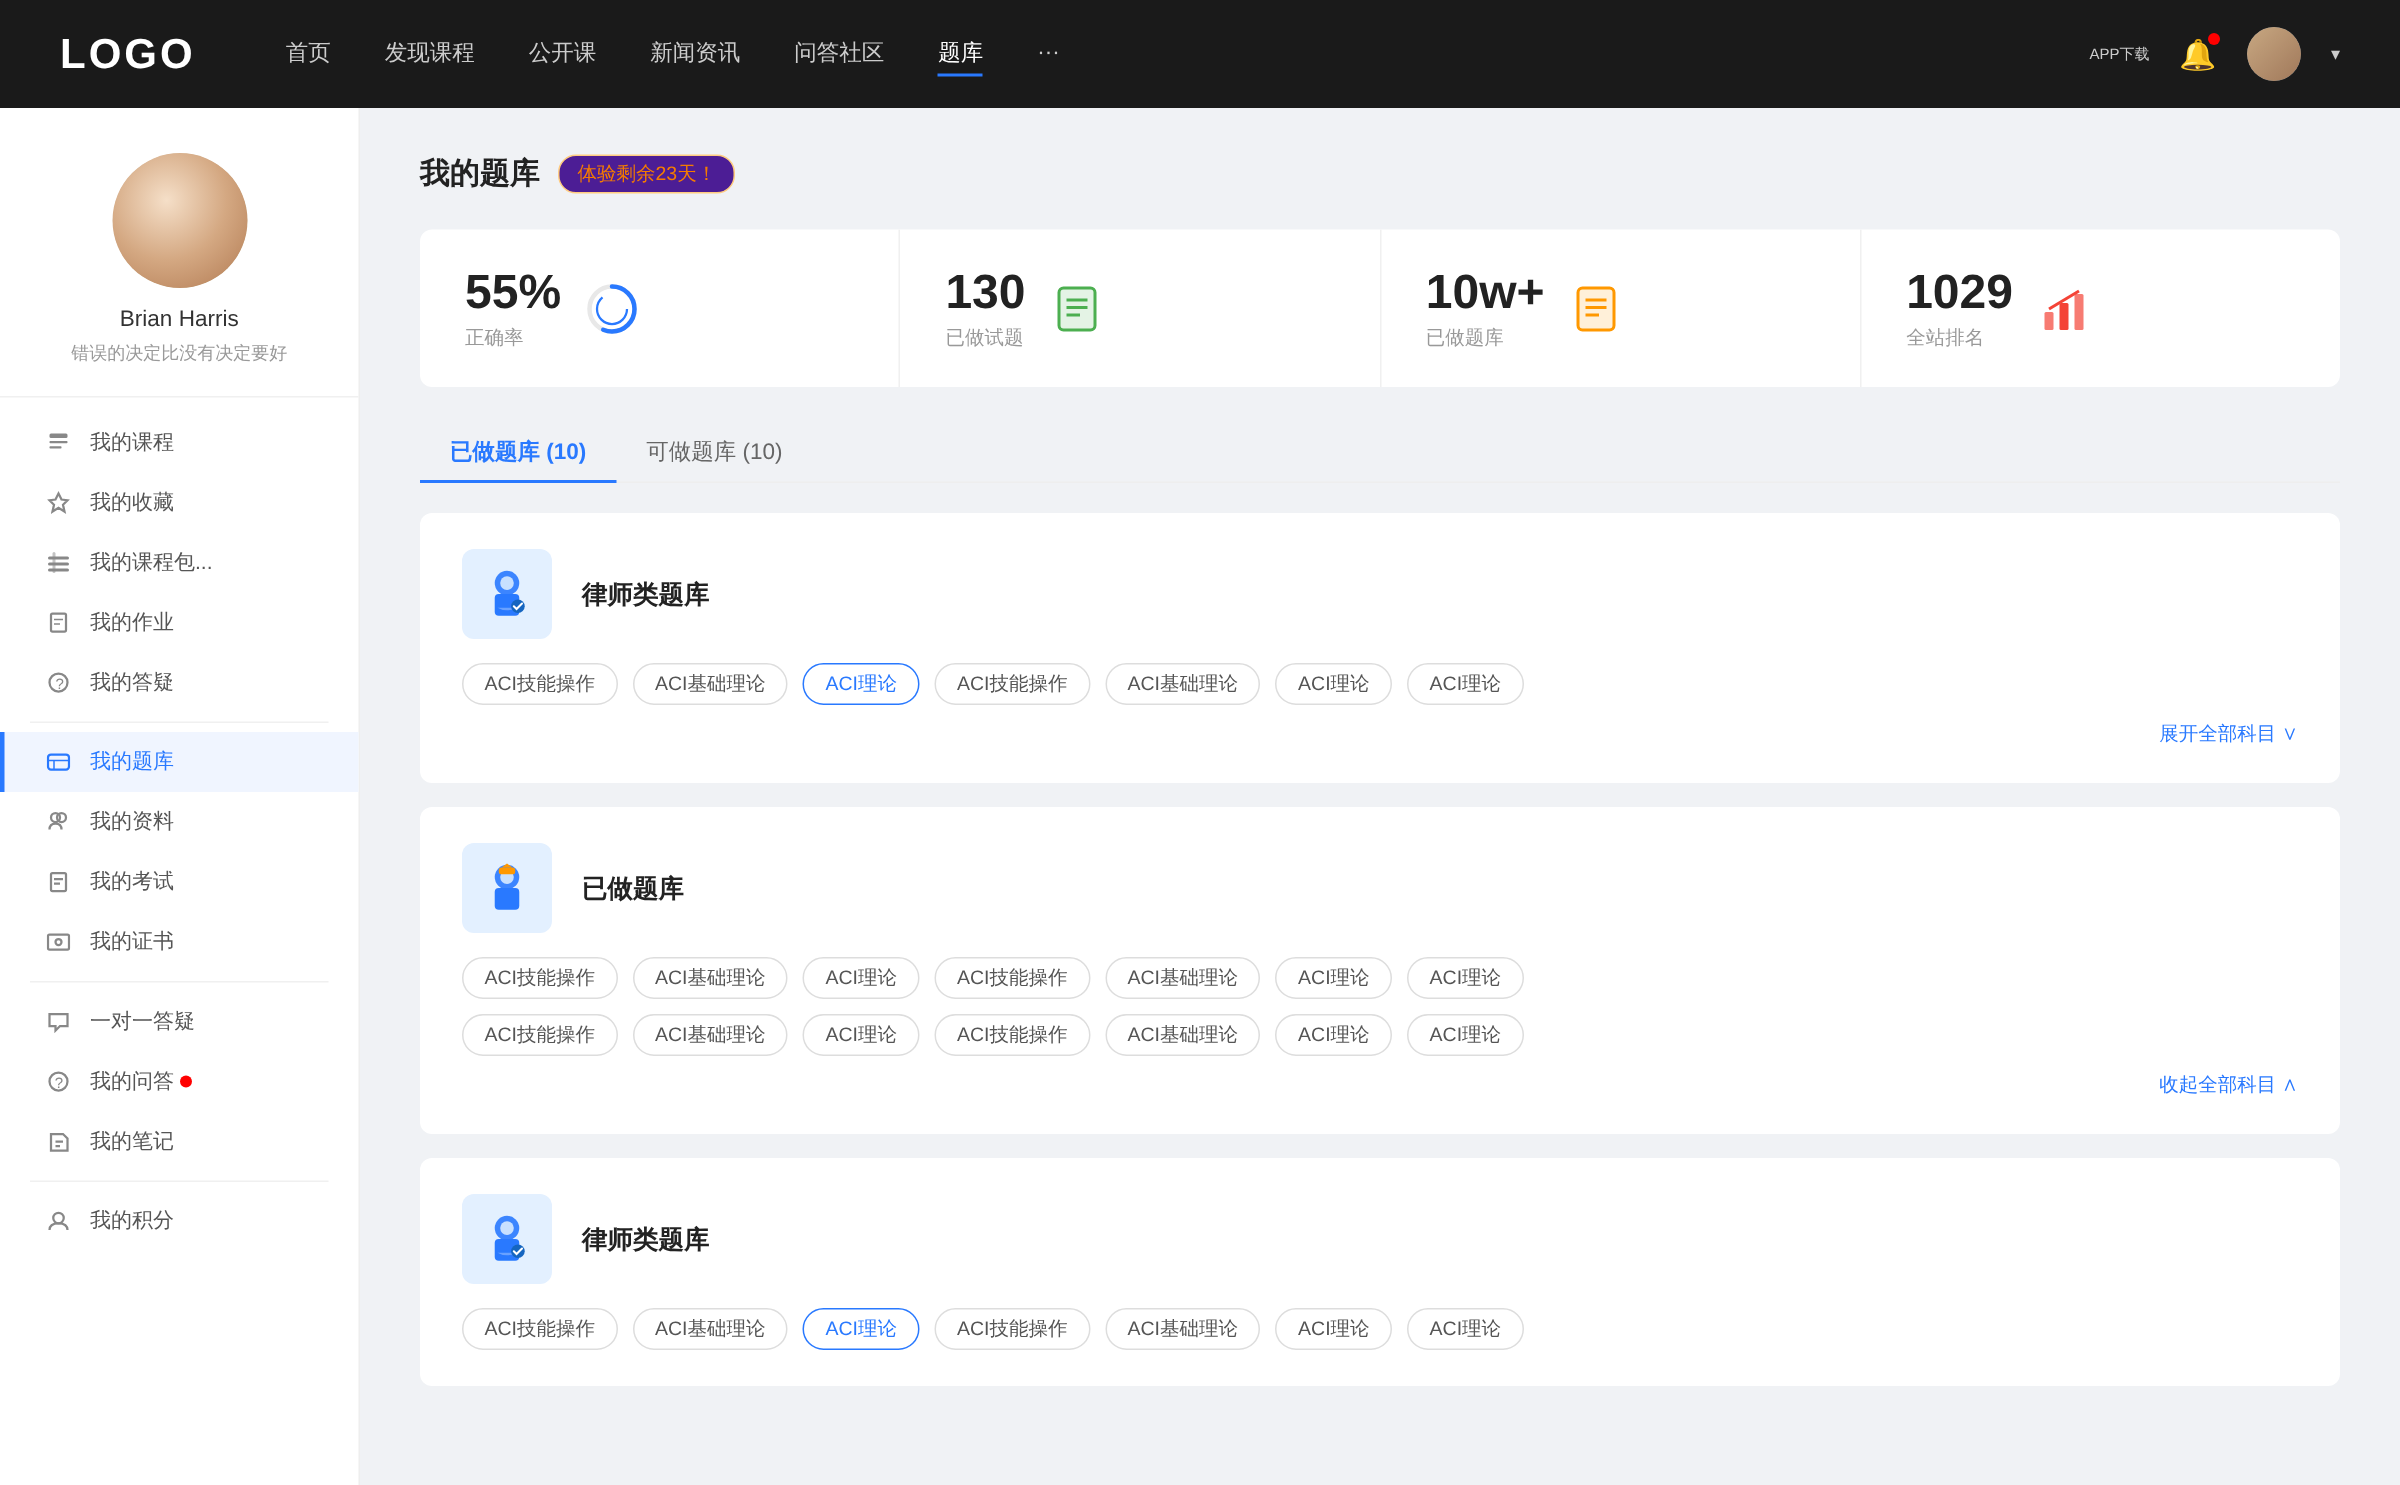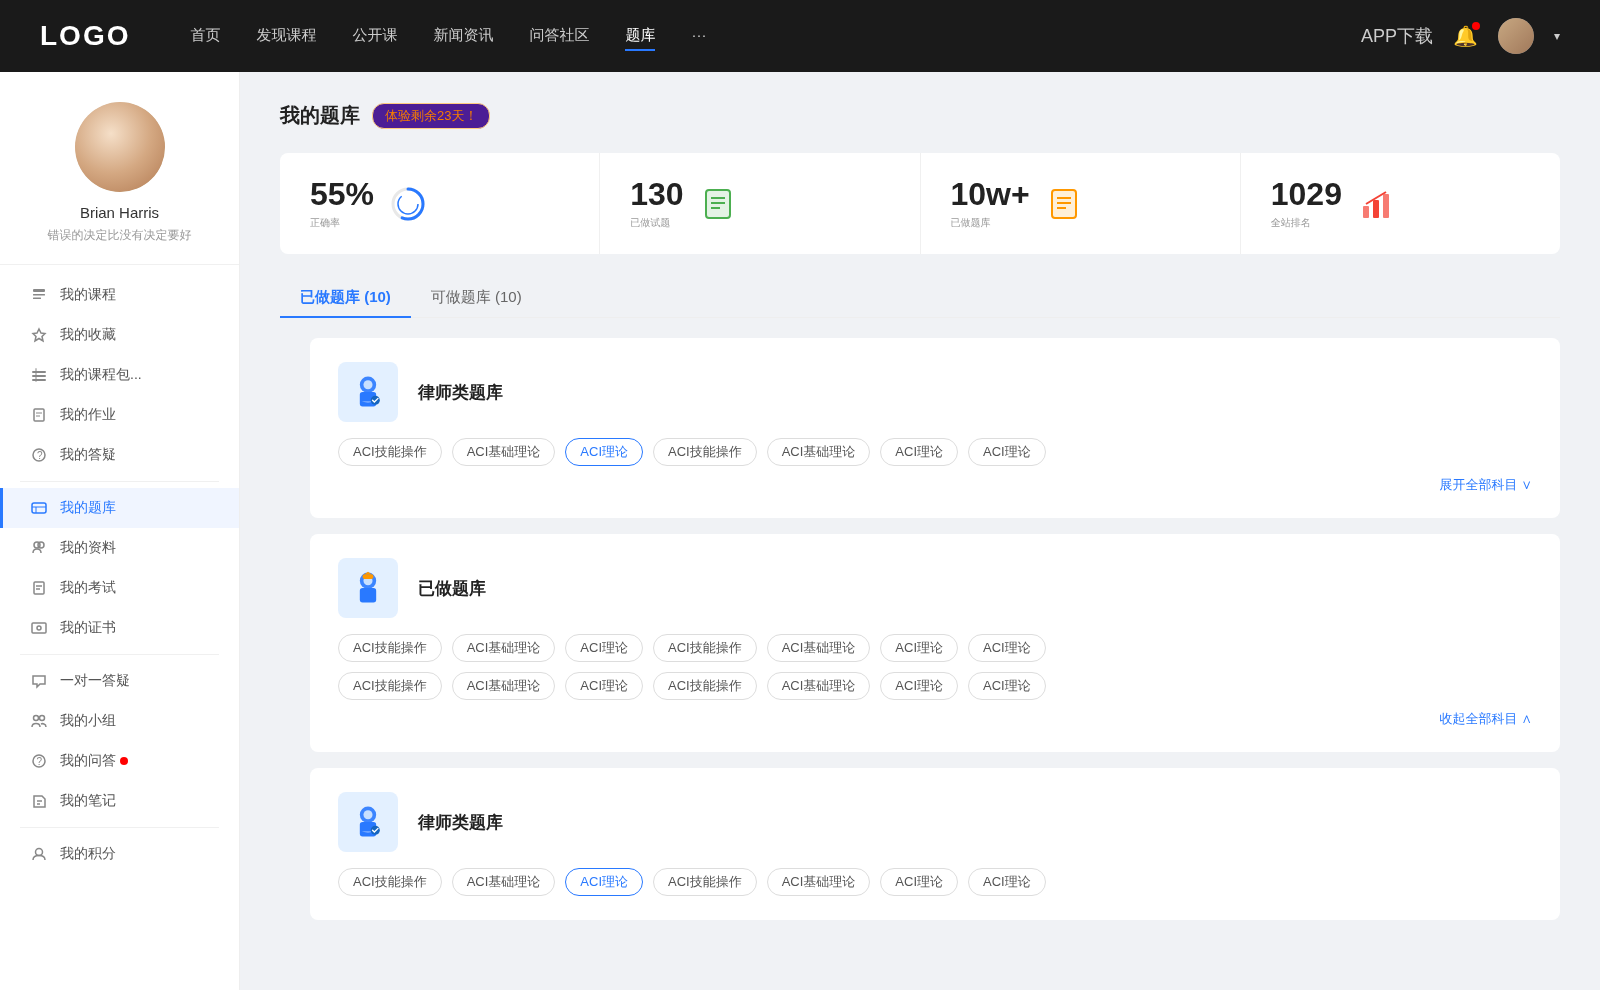--- a/index.html
+++ b/index.html
@@ -37,21 +37,21 @@
       color: white;
       border-bottom: 2px solid #2979ff;
     }
     .topnav-right {
       display: flex;
       align-items: center;
       gap: 20px;
     }
     .topnav-app-download {
       color: #ccc;
-      font-size: 18px;
+      font-size: 10px;
       cursor: pointer;
     }
     .topnav-bell {
       position: relative;
       cursor: pointer;
     }
     .topnav-bell-icon {
       font-size: 20px;
       color: #ccc;
     }
@@ -206,21 +206,21 @@
     }
     .stat-card:last-child { border-right: none; }
     .stat-text {}
     .stat-number {
       font-size: 32px;
       font-weight: 700;
       color: #222;
       line-height: 1.1;
     }
     .stat-label {
-      font-size: 10px;
+      font-size: 13px;
       color: #999;
       margin-top: 4px;
     }
     .stat-icon {
       width: 36px; height: 36px;
       display: flex; align-items: center; justify-content: center;
       font-size: 24px;
     }
 
     
@@ -248,21 +248,20 @@
       height: 2px;
       background: #2979ff;
     }
 
     
     .bank-card {
       background: white;
       border-radius: 8px;
       margin-bottom: 16px;
       padding: 24px 28px;
-      margin-left: 30px;
     }
     .bank-card-header {
       display: flex;
       align-items: center;
       gap: 20px;
       margin-bottom: 16px;
     }
     .bank-icon {
       width: 60px; height: 60px;
       background: #e3f0ff;
@@ -435,31 +434,20 @@
         <span class="sidebar-item-icon">
           <svg width="16" height="16" viewBox="0 0 16 16" fill="none" stroke="currentColor" stroke-width="1.5">
               <path d="M2 3h12v8H9l-3 3V11H2z"></path>
             </svg>
         </span>
         <span>一对一答疑</span>
       </div>
       <div class="sidebar-item">
         <span class="sidebar-item-icon">
           <svg width="16" height="16" viewBox="0 0 16 16" fill="none" stroke="currentColor" stroke-width="1.5">
-              <circle cx="5" cy="5" r="2.5"></circle>
-              <circle cx="11" cy="5" r="2.5"></circle>
-              <path d="M1 14c0-2.5 2-3.5 4-3.5s4 1 4 3.5"></path>
-              <path d="M10 11c1-0.5 2-0.5 3 0 1.5 0.5 2 1.5 2 3"></path>
-            </svg>
-        </span>
-        <span>我的小组</span>
-      </div>
-      <div class="sidebar-item">
-        <span class="sidebar-item-icon">
-          <svg width="16" height="16" viewBox="0 0 16 16" fill="none" stroke="currentColor" stroke-width="1.5">
               <circle cx="8" cy="8" r="6"></circle>
               <text x="5.5" y="12" font-size="10" fill="currentColor" stroke="none">?</text>
             </svg>
         </span>
         <span>我的问答</span>
         <span class="dot-red"></span>
       </div>
       <div class="sidebar-item">
         <span class="sidebar-item-icon">
           <svg width="16" height="16" viewBox="0 0 16 16" fill="none" stroke="currentColor" stroke-width="1.5">

